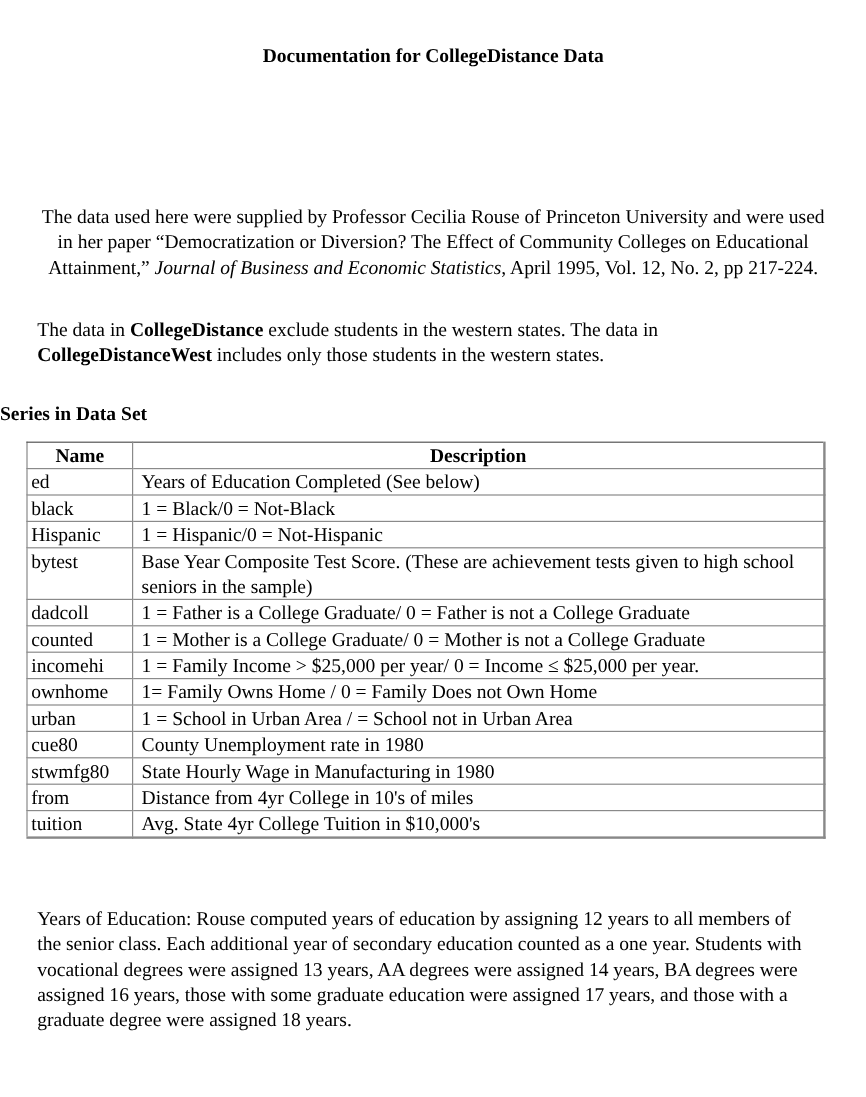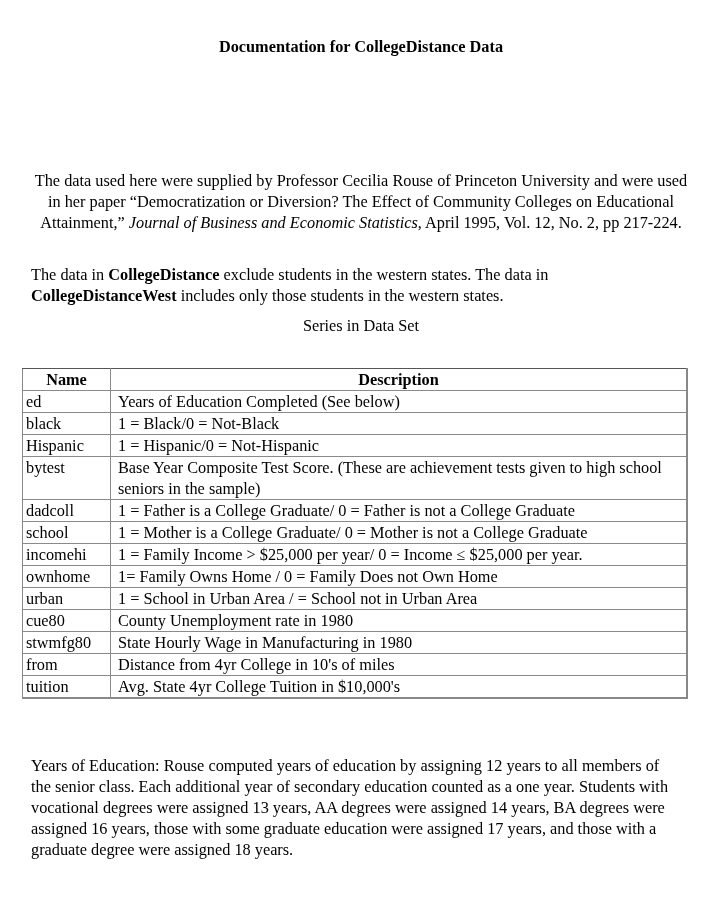--- a/index.html
+++ b/index.html
@@ -13,22 +13,22 @@
       font-weight: bold; font-size: 16.3px; line-height: 21px;
     }
     .para {
       position: absolute; left: 31px; width: 660px; line-height: 21px; margin: 0;
     }
     .p1 { top: 78px; }
     .p2 { top: 170px; text-align: center; }
     .p3 { top: 264px; }
     .p4 { top: 755px; width: 650px; }
     .subtitle {
-      position: absolute; top: 315px; left: 0; width: 722px; text-align: center;
-      font-weight: normal; line-height: 21px;
+      position: absolute; top: 334px; left: 0; width: 722px; text-align: left;
+      font-weight: bold; line-height: 21px;
     }
     table.series {
       position: absolute; left: 22px; top: 368px; width: 666px;
       border-collapse: collapse; font-size: 16.3px;
     }
     table.series td, table.series th {
       border: 1px solid #8a8a8a; padding: 0 0 0 19px; line-height: 21px;
       vertical-align: top; text-align: left; font-weight: normal;
     }
     table.series th { font-weight: bold; text-align: center; padding: 0; }
@@ -75,21 +75,21 @@
         </tr>
       <tr>
           <td class="name">bytest</td>
           <td class="desc">Base Year Composite Test Score.  (These are achievement tests given to high school seniors in the sample)</td>
         </tr>
       <tr>
           <td class="name">dadcoll</td>
           <td class="desc">1 = Father is a College Graduate/ 0 = Father is not a College Graduate</td>
         </tr>
       <tr>
-          <td class="name">school</td>
+          <td class="name">counted</td>
           <td class="desc">1 = Mother is a College Graduate/ 0 = Mother is not a College Graduate</td>
         </tr>
       <tr>
           <td class="name">incomehi</td>
           <td class="desc">1 = Family Income &gt; $25,000 per year/ 0 = Income ≤ $25,000 per year.</td>
         </tr>
       <tr>
           <td class="name">ownhome</td>
           <td class="desc">1= Family Owns Home / 0 = Family Does not Own Home</td>
         </tr>

